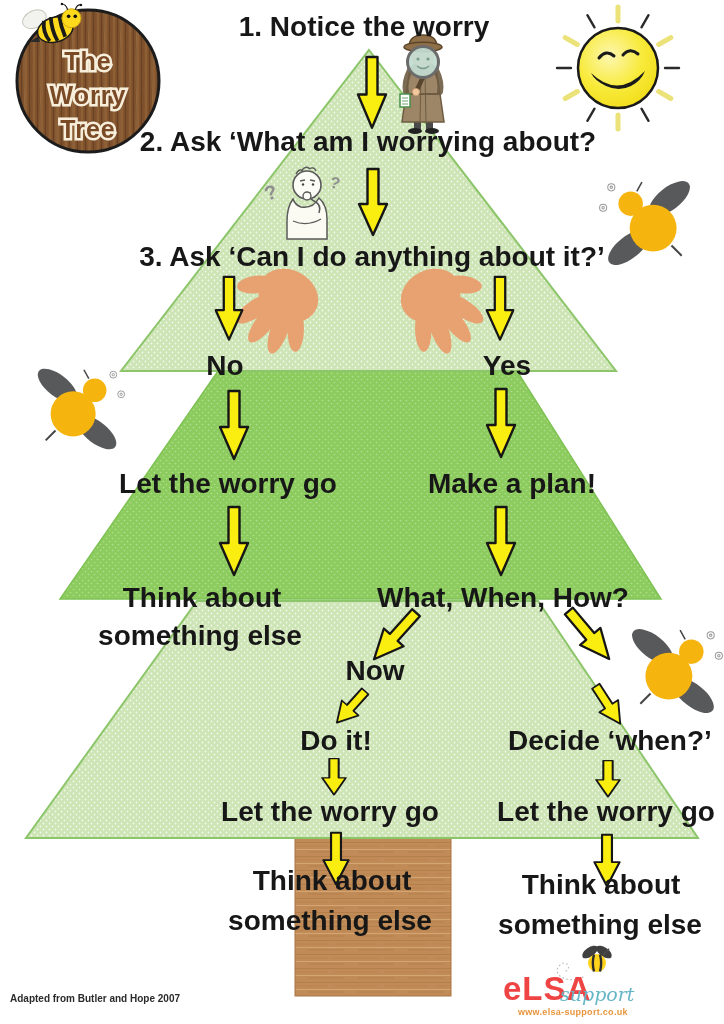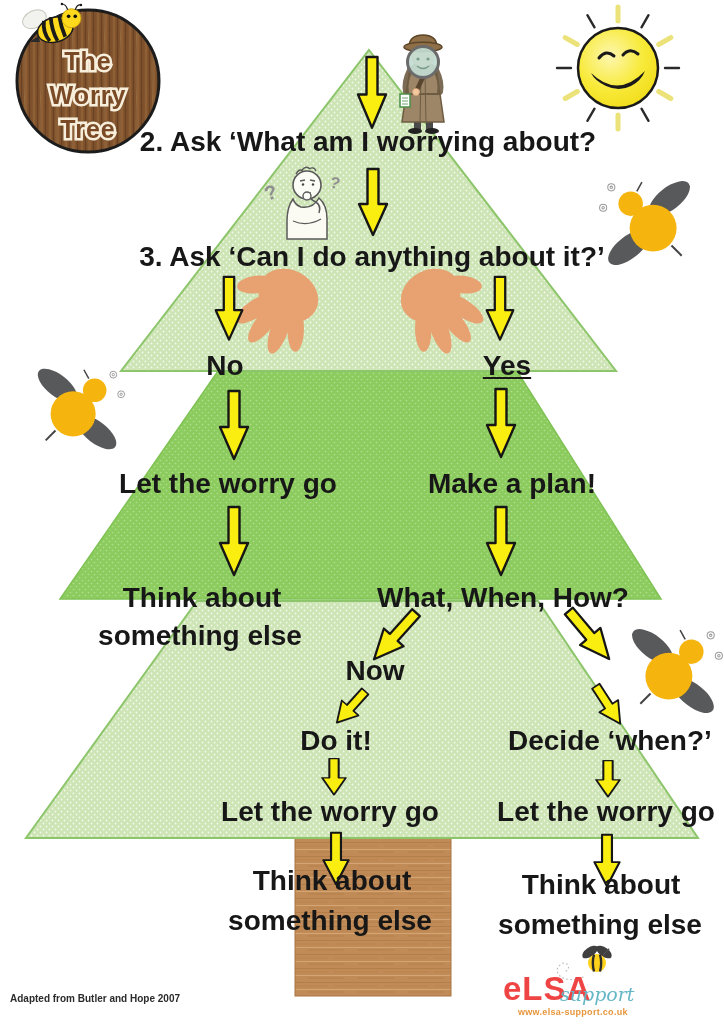--- a/index.html
+++ b/index.html
@@ -7,21 +7,21 @@
   #page{position:relative;width:724px;height:1024px;background:#ffffff;overflow:hidden;
         font-family:"Liberation Sans",sans-serif;}
   #bg{position:absolute;left:0;top:0;z-index:1;}
   .lbl{position:absolute;z-index:5;font-family:"Liberation Sans",sans-serif;font-weight:bold;
        color:#171717;text-align:center;font-size:28px;line-height:1.1;white-space:nowrap;}
   
   #t-step1{left:114px;top:12px;width:500px;}
   #t-step2{left:98px;top:127px;width:540px;}
   #t-step3{left:102px;top:242px;width:540px;}
   #t-no{left:175px;top:351px;width:100px;}
-  #t-yes{left:457px;top:351px;width:100px;text-decoration:underline;}
+  #t-yes{left:457px;top:351px;width:100px;}
   #t-letgo1{left:78px;top:469px;width:300px;}
   #t-plan{left:392px;top:469px;width:240px;}
   #t-think1a{left:77px;top:583px;width:250px;}
   #t-think1b{left:75px;top:621px;width:250px;}
   #t-www{left:373px;top:583px;width:260px;}
   #t-now{left:325px;top:656px;width:100px;}
   #t-later{left:547px;top:656px;width:100px;}
   #t-doit{left:286px;top:726px;width:100px;}
   #t-decide{left:508px;top:726px;width:200px;}
   #t-letgo2{left:205px;top:797px;width:250px;}
@@ -214,20 +214,21 @@
     <path d="M-14,14 C-32,22 -46,10 -37,2 C-31,-4 -25,5 -31,8" stroke="#b9b9b9" stroke-width="1.2" stroke-dasharray="0.6,3.4" stroke-linecap="round" fill="none"></path>
     <ellipse cx="-7" cy="-11" rx="9" ry="4.5" fill="#3f3f3f" transform="rotate(-35 -7 -11)"></ellipse>
     <ellipse cx="7" cy="-11" rx="9" ry="4.5" fill="#3f3f3f" transform="rotate(35 7 -11)"></ellipse>
     <circle cx="0" cy="0" r="9" fill="#ffd21c"></circle>
     <path d="M-3,-8.5 C-4.5,-3 -4.5,3 -3,8.5 M3,-8.5 C4.5,-3 4.5,3 3,8.5" stroke="#2c2c2c" stroke-width="2.4" fill="none"></path>
     <line x1="6" y1="-8" x2="11" y2="-13" stroke="#555" stroke-width="1"></line>
     <circle cx="11.5" cy="-13.5" r="1" fill="#555"></circle>
   </g>
 </svg>
 
+<div class="lbl" id="t-step1">1. Notice the worry</div>
 <div class="lbl" id="t-step2">2. Ask ‘What am I worrying about?</div>
 <div class="lbl" id="t-step3">3. Ask ‘Can I do anything about it?’</div>
 <div class="lbl" id="t-no">No</div>
 <div class="lbl" id="t-yes">Yes</div>
 <div class="lbl" id="t-letgo1">Let the worry go</div>
 <div class="lbl" id="t-plan">Make a plan!</div>
 <div class="lbl" id="t-think1a">Think about</div>
 <div class="lbl" id="t-think1b">something else</div>
 <div class="lbl" id="t-www">What, When, How?</div>
 <div class="lbl" id="t-now">Now</div>

